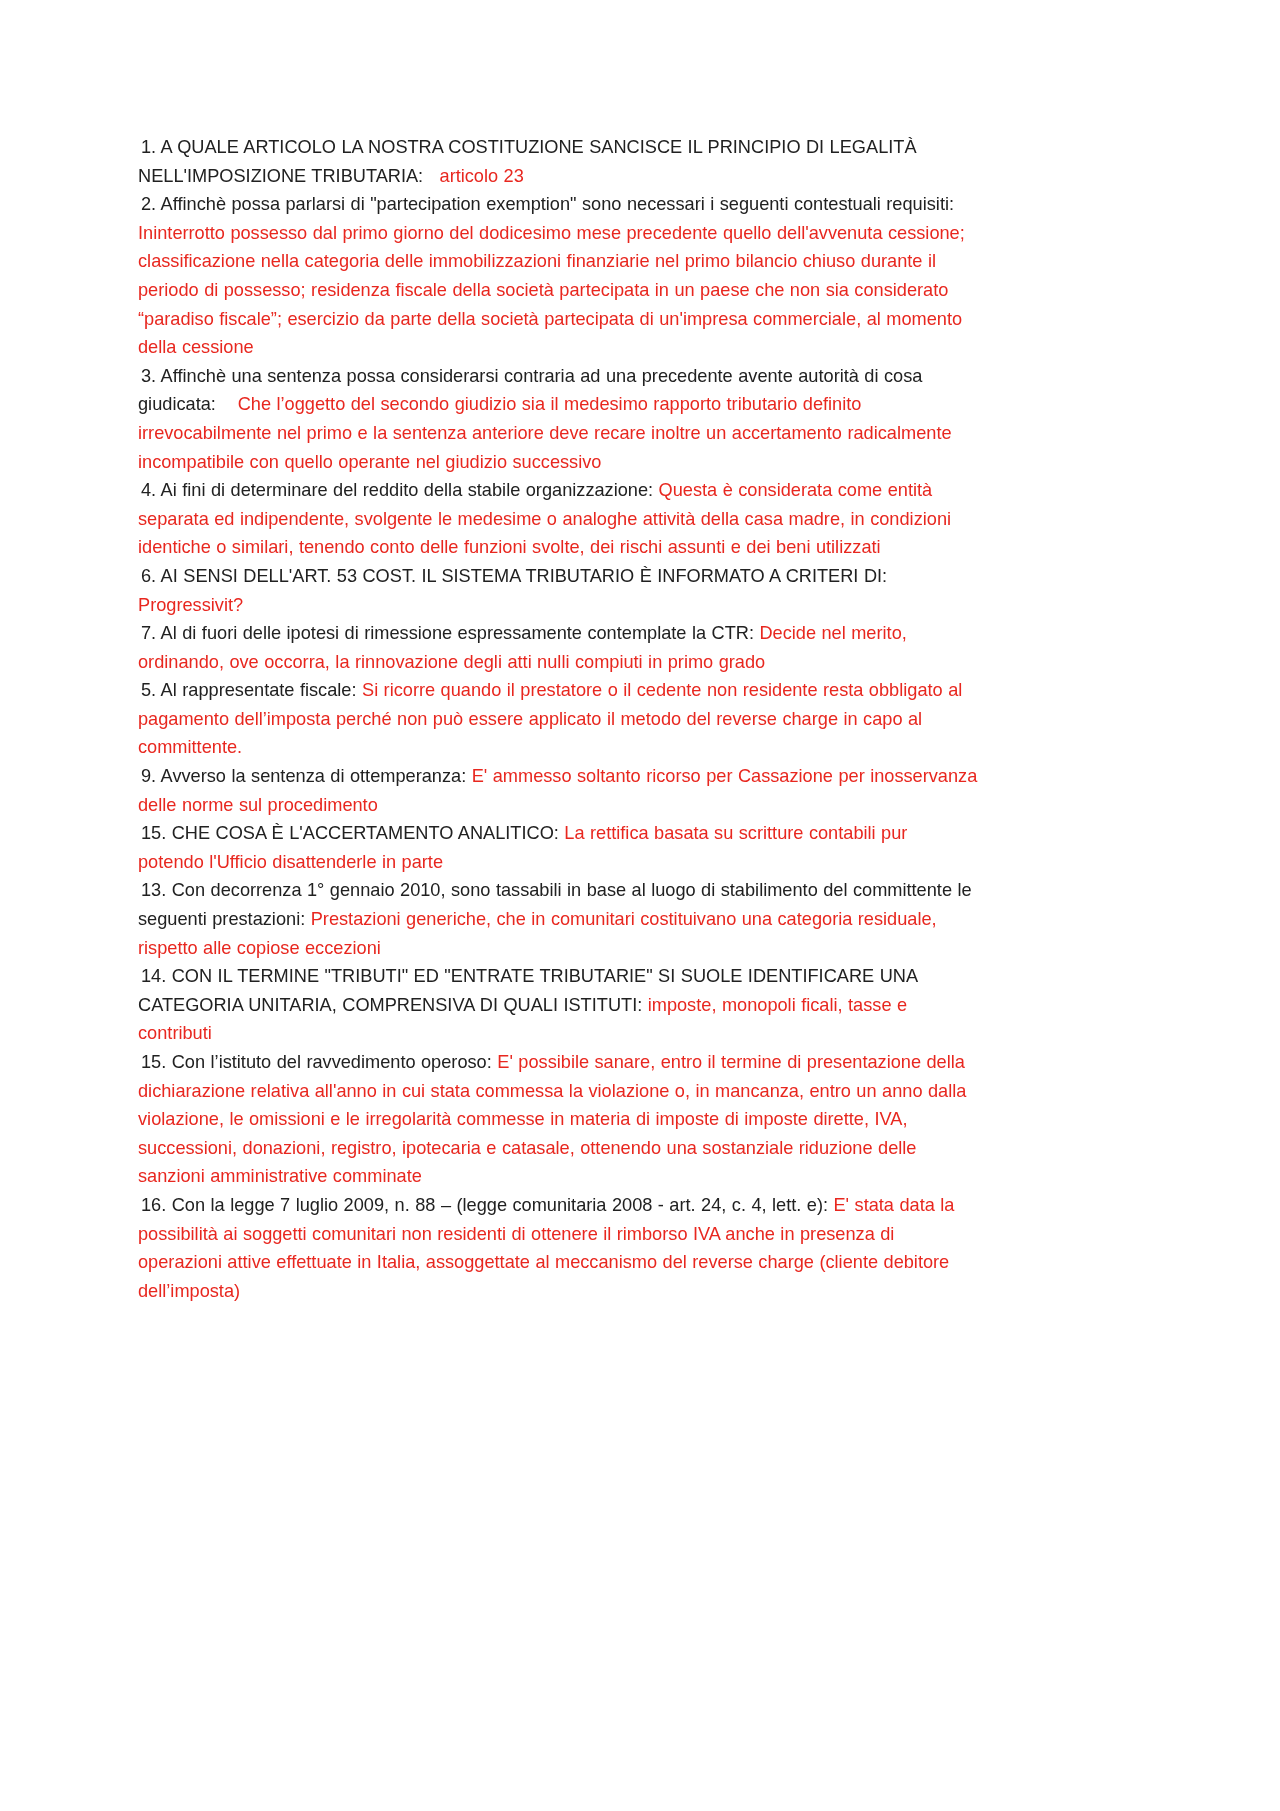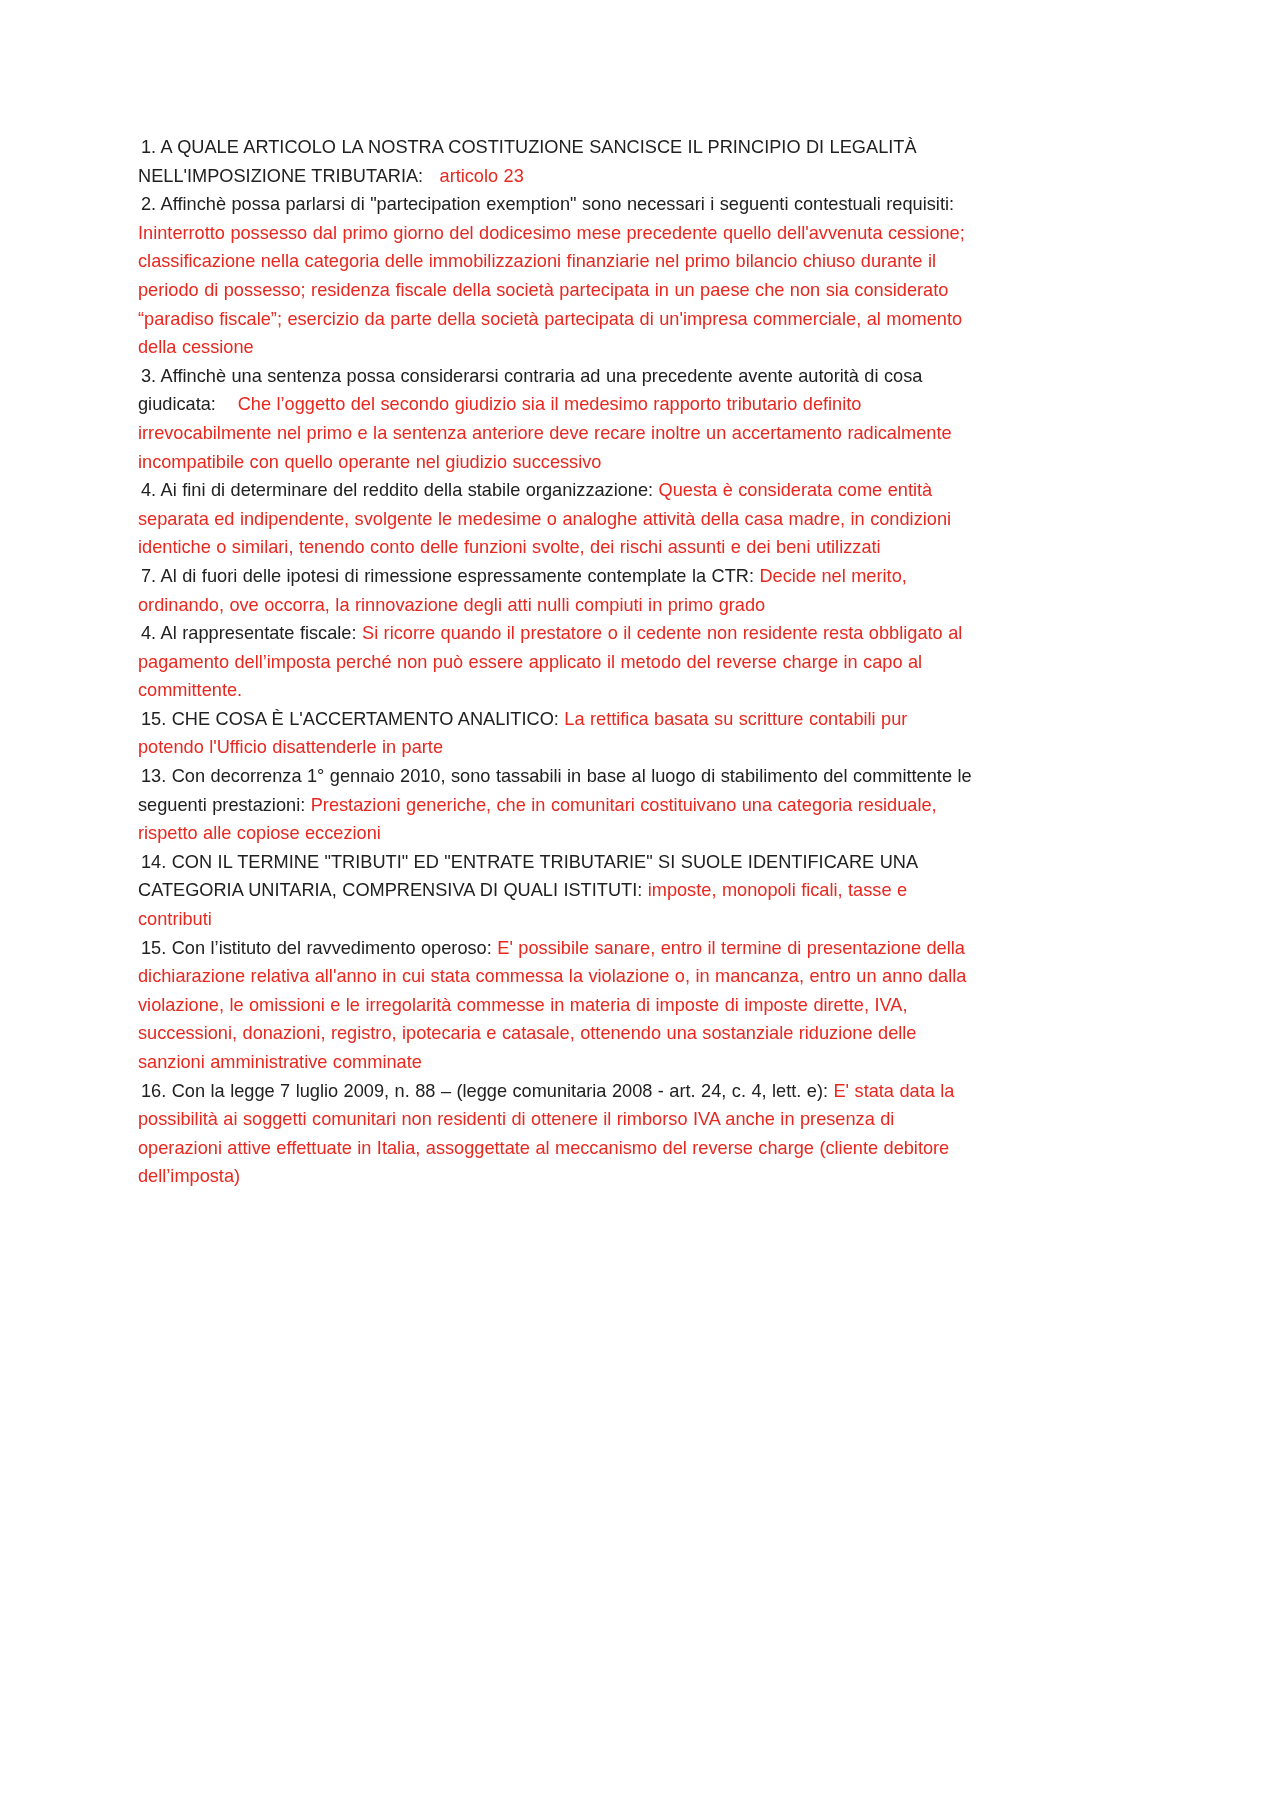--- a/index.html
+++ b/index.html
@@ -46,25 +46,27 @@
   <div class="qa-list" id="qa-list">
   <p class="item"><span class="q">1. A QUALE ARTICOLO LA NOSTRA COSTITUZIONE SANCISCE IL PRINCIPIO DI LEGALITÀ NELL'IMPOSIZIONE TRIBUTARIA:   </span><span class="a">articolo 23</span></p>
 
   <p class="item"><span class="q">2. Affinchè possa parlarsi di "partecipation exemption" sono necessari i seguenti contestuali requisiti: </span><span class="a">Ininterrotto possesso dal primo giorno del dodicesimo mese precedente quello dell'avvenuta cessione; classificazione nella categoria delle immobilizzazioni finanziarie nel primo bilancio chiuso durante il periodo di possesso; residenza fiscale della società partecipata in un paese che non sia considerato “paradiso fiscale”; esercizio da parte della società partecipata di un'impresa commerciale, al momento della cessione</span></p>
 
   <p class="item"><span class="q">3. Affinchè una sentenza possa considerarsi contraria ad una precedente avente autorità di cosa giudicata:    </span><span class="a">Che l’oggetto del secondo giudizio sia il medesimo rapporto tributario definito irrevocabilmente nel primo e la sentenza anteriore deve recare inoltre un accertamento radicalmente incompatibile con quello operante nel giudizio successivo</span></p>
 
   <p class="item"><span class="q">4. Ai fini di determinare del reddito della stabile organizzazione: </span><span class="a">Questa è considerata come entità separata ed indipendente, svolgente le medesime o analoghe attività della casa madre, in condizioni identiche o similari, tenendo conto delle funzioni svolte, dei rischi assunti e dei beni utilizzati</span></p>
 
 
+  <p class="item"><span class="q">6. AI SENSI DELL'ART. 53 COST. IL SISTEMA TRIBUTARIO È INFORMATO A CRITERI DI: </span><span class="a">Progressivit?</span></p>
 
   <p class="item"><span class="q">7. Al di fuori delle ipotesi di rimessione espressamente contemplate la CTR: </span><span class="a">Decide nel merito, ordinando, ove occorra, la rinnovazione degli atti nulli compiuti in primo grado</span></p>
 
-  <p class="item"><span class="q">4. Al rappresentate fiscale: </span><span class="a">Si ricorre quando il prestatore o il cedente non residente resta obbligato al pagamento dell’imposta perché non può essere applicato il metodo del reverse charge in capo al committente.</span></p>
+  <p class="item"><span class="q">5. Al rappresentate fiscale: </span><span class="a">Si ricorre quando il prestatore o il cedente non residente resta obbligato al pagamento dell’imposta perché non può essere applicato il metodo del reverse charge in capo al committente.</span></p>
 
+  <p class="item"><span class="q">9. Avverso la sentenza di ottemperanza: </span><span class="a">E' ammesso soltanto ricorso per Cassazione per inosservanza delle norme sul procedimento</span></p>
 
   <p class="item"><span class="q">15. CHE COSA È L'ACCERTAMENTO ANALITICO: </span><span class="a">La rettifica basata su scritture contabili pur potendo l'Ufficio disattenderle in parte</span></p>
 
 
 
   <p class="item"><span class="q">13. Con decorrenza 1° gennaio 2010, sono tassabili in base al luogo di stabilimento del committente le seguenti prestazioni: </span><span class="a">Prestazioni generiche, che in comunitari costituivano una categoria residuale, rispetto alle copiose eccezioni</span></p>
 
   <p class="item"><span class="q">14. CON IL TERMINE "TRIBUTI" ED "ENTRATE TRIBUTARIE" SI SUOLE IDENTIFICARE UNA CATEGORIA UNITARIA, COMPRENSIVA DI QUALI ISTITUTI: </span><span class="a">imposte, monopoli ficali, tasse e contributi</span></p>
 
   <p class="item"><span class="q">15. Con l’istituto del ravvedimento operoso: </span><span class="a">E' possibile sanare, entro il termine di presentazione della dichiarazione relativa all'anno in cui stata commessa la violazione o, in mancanza, entro un anno dalla violazione, le omissioni e le irregolarità commesse in materia di imposte di imposte dirette, IVA, successioni, donazioni, registro, ipotecaria e catasale, ottenendo una sostanziale riduzione delle sanzioni amministrative comminate</span></p>

